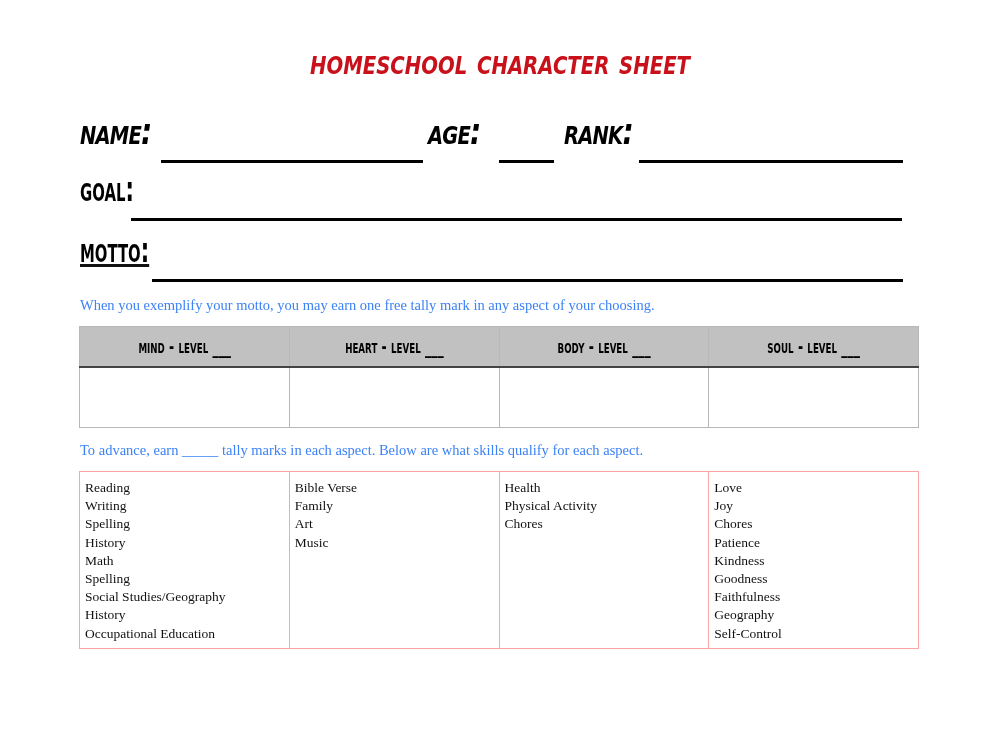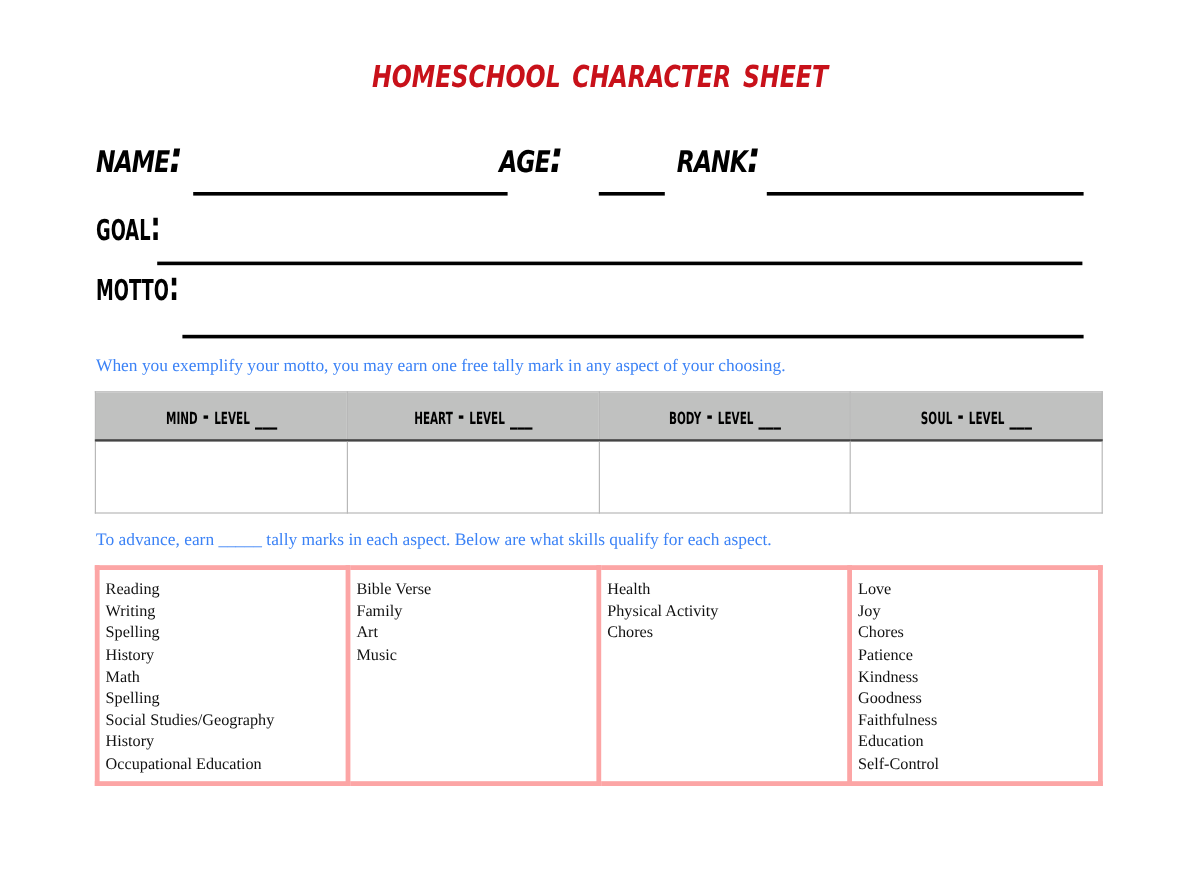--- a/index.html
+++ b/index.html
@@ -38,52 +38,52 @@
   table.aspects th {
     height: 40px; background: #c0c1c0; border: 1px solid #b8b8b8; border-bottom: 2px solid #444;
     font-family: "DejaVu Sans", sans-serif; font-weight: bold; font-size: 20px; color: #000;
     font-variant: small-caps; text-transform: lowercase; vertical-align: middle;
   }
   table.aspects th .hwrap { display: inline-block; transform: scaleX(0.62); white-space: nowrap; }
   table.aspects td { height: 61px; border: 1px solid #b8b8b8; background: #fff; }
 
   table.skills { position: absolute; left: 79px; top: 471px; width: 840px; border-collapse: collapse; table-layout: fixed; }
   table.skills td {
-    border: 4px solid #fca5a5; vertical-align: top; padding: 7px 5px 5px 5px; height: 175px;
+    border: 1px solid #fca5a5; vertical-align: top; padding: 7px 5px 5px 5px; height: 175px;
     font-family: "Liberation Serif", serif; font-size: 13.5px; color: #111;
   }
   table.skills ul { list-style: none; }
   table.skills li { line-height: 18.2px; }
 </style>
 </head>
 <body>
 
 <div class="title"><span>Homeschool character sheet</span></div>
 
 <div class="field-row" style="top:114px;">
   <span class="label-heroic">Name:</span>
 </div>
 <div class="uline" style="left:161px; top:160px; width:262px;"></div>
 
-<div class="field-row" style="top:114px; left:416px;">
+<div class="field-row" style="top:114px; left:428px;">
   <span class="label-heroic">Age:</span>
 </div>
 <div class="uline" style="left:499px; top:160px; width:55px;"></div>
 
 <div class="field-row" style="top:114px; left:564px;">
   <span class="label-heroic">Rank:</span>
 </div>
 <div class="uline" style="left:639px; top:160px; width:264px;"></div>
 
 <div class="field-row" style="top:172px;">
   <span class="label-condensed">Goal:</span>
 </div>
 <div class="uline" style="left:131px; top:218px; width:771px;"></div>
 
-<div class="field-row" style="top:222px;">
+<div class="field-row" style="top:233px;text-decoration:underline;">
   <span class="label-condensed">Motto:</span>
 </div>
 <div class="uline" style="left:152px; top:279px; width:751px;"></div>
 
 <div class="note" style="top:297px;">When you exemplify your motto, you may earn one free tally mark in any aspect of your choosing.</div>
 
 <table class="aspects">
   <tbody>
       <tr>
     <th><span class="hwrap">Mind - Level ___</span></th>
@@ -135,19 +135,19 @@
         </td>
     <td>
           <ul>
             <li>Love</li>
             <li>Joy</li>
             <li>Chores</li>
             <li>Patience</li>
             <li>Kindness</li>
             <li>Goodness</li>
             <li>Faithfulness</li>
-            <li>Education</li>
+            <li>Geography</li>
             <li>Self-Control</li>
           </ul>
         </td>
   </tr>
 </tbody>
   </table>
 
 </body></html>

